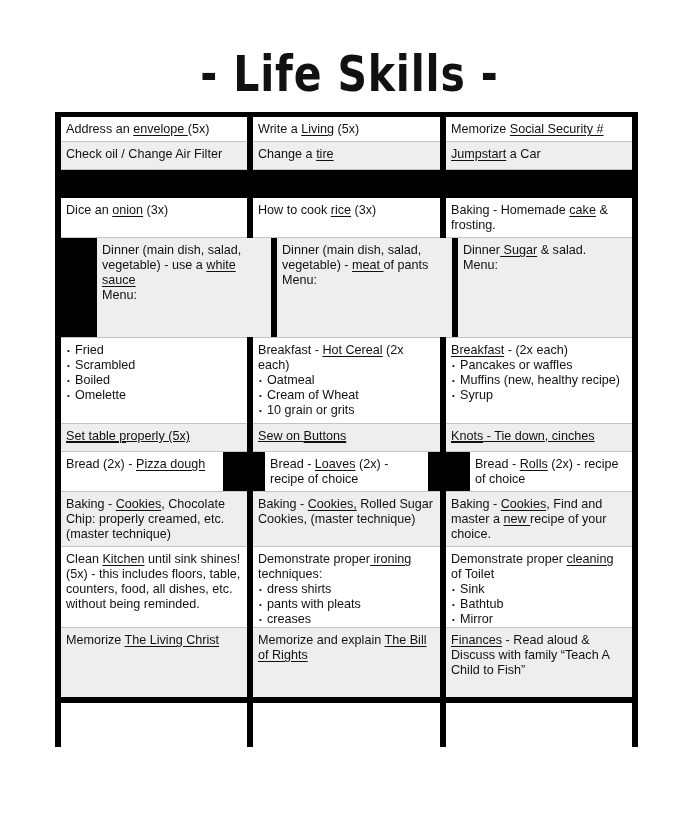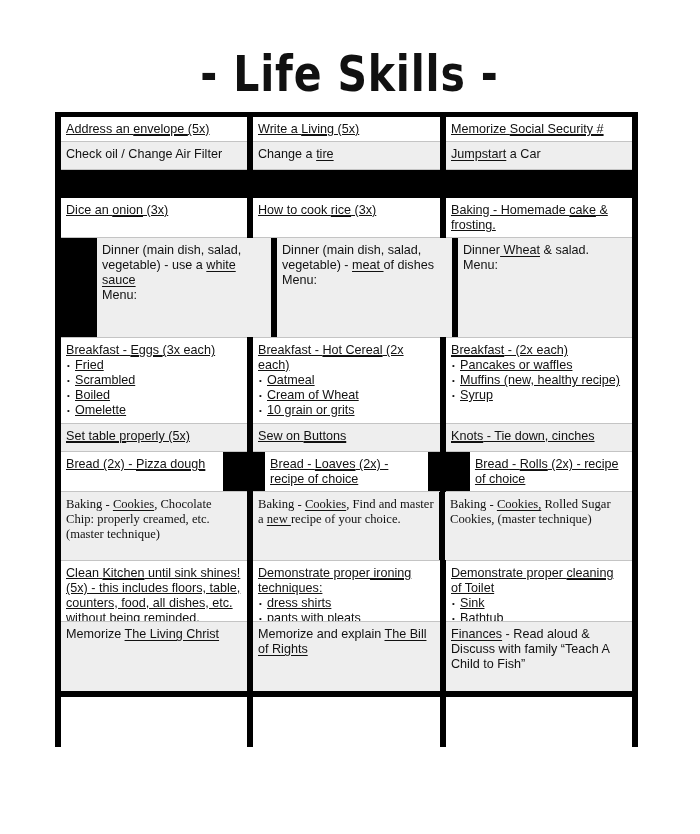--- a/index.html
+++ b/index.html
@@ -15,21 +15,21 @@
     .cell { position: relative; box-sizing: border-box; padding: 5px 5px 0 5px;
             font-size: 12.6px; line-height: 15px; overflow: hidden; }
     .c0 { width: 186px; }
     .c1 { width: 187px; margin-left: 6px; }
     .c2 { width: 186px; margin-left: 6px; }
     .gap { height: 1px; background: #bfbfbf; display: flex; }
     .gap .seg0 { width: 186px; background: #c4c4c4; }
     .gap .seg1 { width: 187px; margin-left: 6px; background: #c4c4c4; }
     .gap .seg2 { width: 186px; margin-left: 6px; background: #c4c4c4; }
     .gap { background: #000; }
-    .white .cell { background: #ffffff; text-decoration: underline; }
+    .white .cell { background: #ffffff; }
     .gray .cell { background: #eeeeee; }
     u { text-decoration: underline; text-underline-offset: 2px; }
     ul { margin: 0; padding: 0; list-style: none; }
     li { position: relative; padding-left: 9px; }
     li::before { content: "\2022"; position: absolute; left: 1px; top: 0; font-size: 8px; }
     .thick { height: 6px; background: #000; }
     .blank .cell { background: #fff; }
   </style>
 </head>
 <body>
@@ -84,34 +84,33 @@
       <div class="gap">
         <div class="seg0"></div>
         <div class="seg1"></div>
         <div class="seg2"></div>
       </div>
       <div class="row gray" style="height: 99px; padding-left: 36px;">
         <div class="cell c0">
           <div><span>Dinner (main dish, salad, vegetable) - use a </span><u>white sauce</u><br><span>Menu:</span></div>
         </div>
         <div class="cell c1">
-          <div><span>Dinner (main dish, salad, vegetable) -  </span><u>meat </u><span>of dishes</span><br><span>Menu:</span></div>
-        </div>
-        <div class="cell c2">
-          <div><span>Dinner</span><u> Wheat</u><span> &amp; salad.</span><br><span>Menu:</span></div>
+          <div><span>Dinner (main dish, salad, vegetable) -  </span><u>meat </u><span>of pants</span><br><span>Menu:</span></div>
+        </div>
+        <div class="cell c2">
+          <div><span>Dinner</span><u> Sugar</u><span> &amp; salad.</span><br><span>Menu:</span></div>
         </div>
       </div>
       <div class="gap">
         <div class="seg0"></div>
         <div class="seg1"></div>
         <div class="seg2"></div>
       </div>
       <div class="row white" style="height: 85px;">
         <div class="cell c0">
-          <div><span>Breakfast - </span><u>Eggs </u><span>(3x each)</span></div>
           <ul>
             <li>Fried</li>
             <li>Scrambled</li>
             <li>Boiled</li>
             <li>Omelette</li>
           </ul>
         </div>
         <div class="cell c1">
           <div><span>Breakfast - </span><u>Hot Cereal</u><span> (2x each)</span></div>
           <ul>
@@ -159,37 +158,37 @@
         </div>
         <div class="cell c2">
           <div><span>Bread - </span><u>Rolls</u><span> (2x) - recipe of choice</span></div>
         </div>
       </div>
       <div class="gap">
         <div class="seg0"></div>
         <div class="seg1"></div>
         <div class="seg2"></div>
       </div>
-      <div class="row gray" style="height: 68px; font-family: Liberation Serif, serif;">
+      <div class="row gray" style="height: 54px;">
         <div class="cell c0">
           <div><span>Baking - </span><u>Cookies</u><span>, Chocolate Chip: properly creamed, etc. (master technique)</span></div>
         </div>
+        <div class="cell c1">
+          <div><span>Baking - </span><u>Cookies,</u><span> Rolled Sugar Cookies, (master technique)</span></div>
+        </div>
         <div class="cell c2">
           <div><span>Baking - </span><u>Cookies</u><span>, Find and master a </span><u>new </u><span>recipe of your choice.</span></div>
         </div>
-        <div class="cell c1">
-          <div><span>Baking - </span><u>Cookies,</u><span> Rolled Sugar Cookies, (master technique)</span></div>
-        </div>
-      </div>
-      <div class="gap">
-        <div class="seg0"></div>
-        <div class="seg1"></div>
-        <div class="seg2"></div>
-      </div>
-      <div class="row white" style="height: 60px; justify-content: space-between;">
+      </div>
+      <div class="gap">
+        <div class="seg0"></div>
+        <div class="seg1"></div>
+        <div class="seg2"></div>
+      </div>
+      <div class="row white" style="height: 80px; justify-content: space-between;">
         <div class="cell c0">
           <div><span>Clean </span><u>Kitchen</u><span> until sink shines! (5x) - this includes floors, table, counters, food, all dishes, etc. without being reminded.</span></div>
         </div>
         <div class="cell c1">
           <div><span>Demonstrate proper</span><u> ironing</u><span> techniques:</span></div>
           <ul>
             <li>dress shirts</li>
             <li>pants with pleats</li>
             <li>creases</li>
           </ul>

